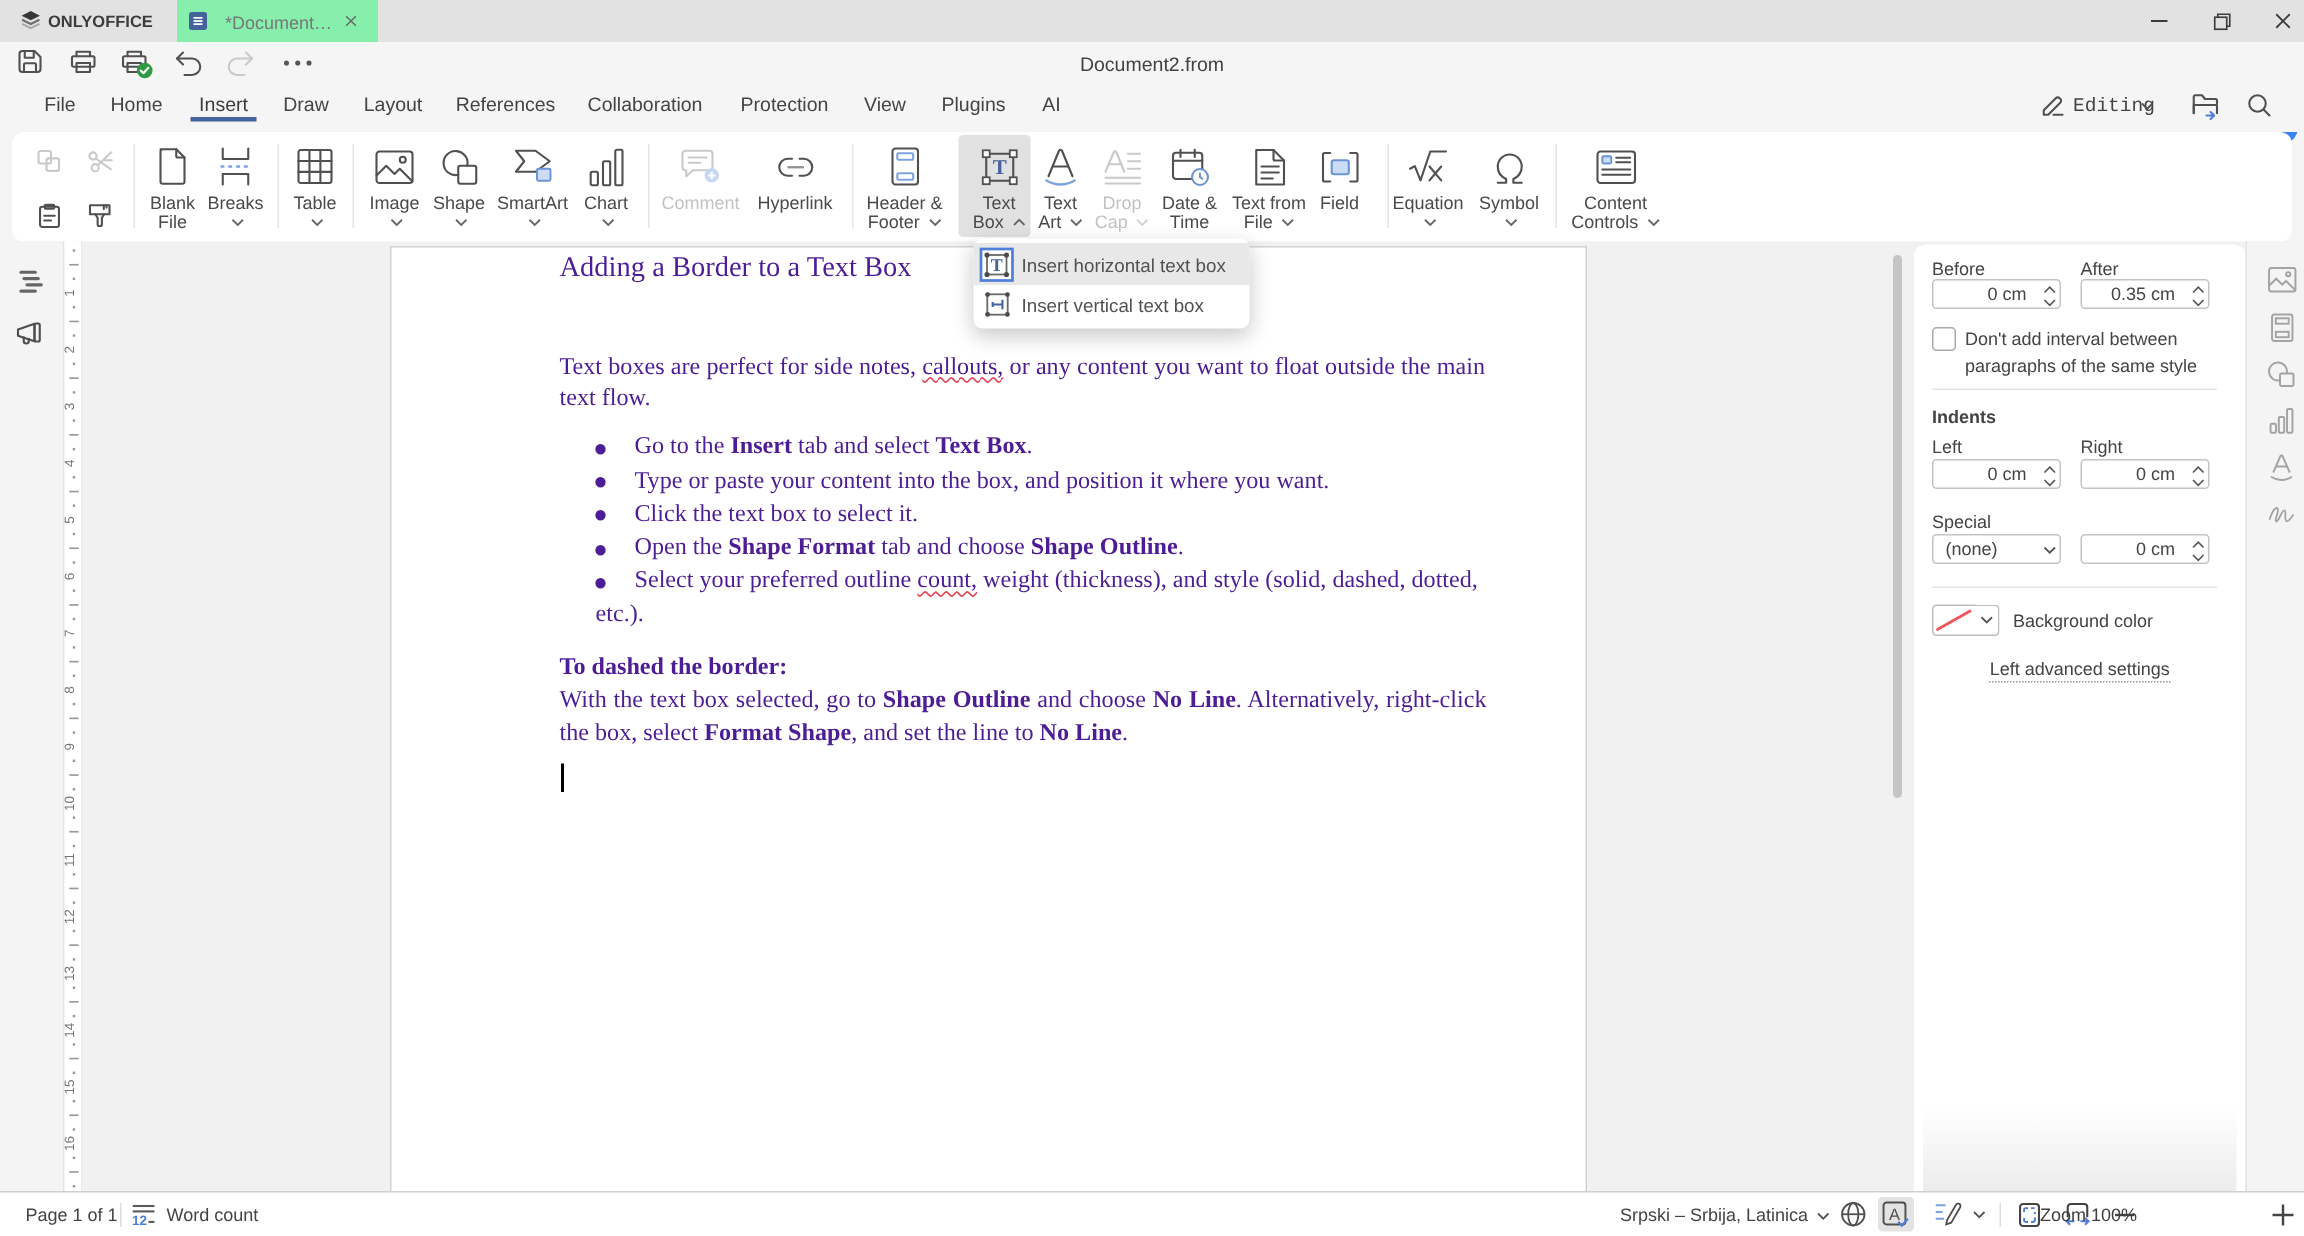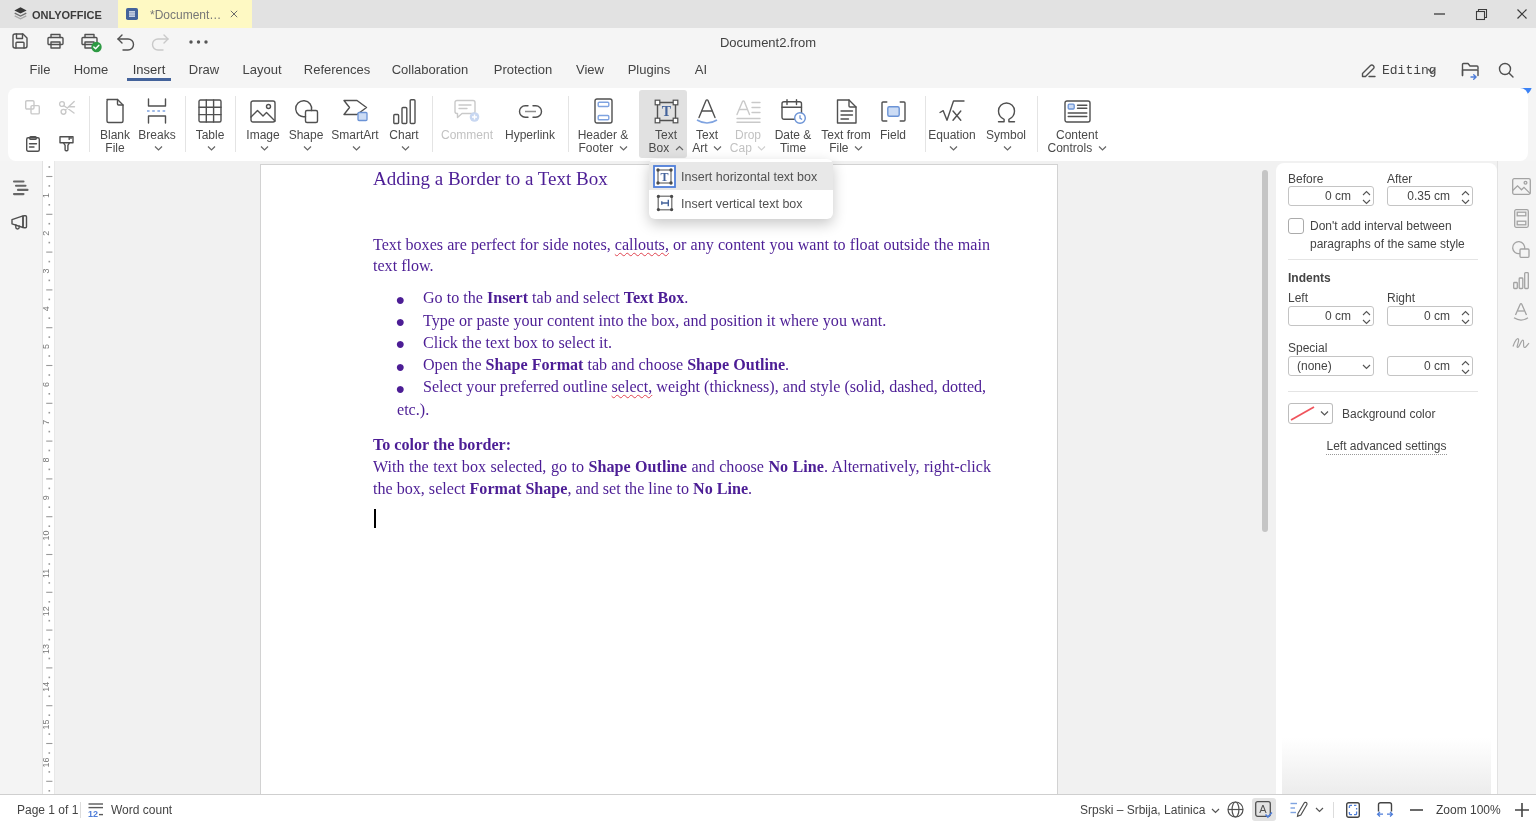--- a/index.html
+++ b/index.html
@@ -3,21 +3,21 @@
 <meta charset="utf-8">
 <style>
 html,body{margin:0;padding:0;}
 body{font-family:"Liberation Sans",sans-serif;}
 #app{position:relative;width:1536px;height:824px;background:#f5f5f5;overflow:hidden;}
 .abs{position:absolute;}
 svg{display:block;overflow:visible;}
 .ic{stroke:#505050;fill:none;stroke-width:1.4;stroke-linecap:round;stroke-linejoin:round;}
 .dis{stroke:#c9c9c9;}
 #titlebar{position:absolute;left:0;top:0;width:1536px;height:28px;background:#e2e2e2;}
-#doctab{position:absolute;left:118px;top:0;width:134px;height:28px;background:#fef9c3;}
+#doctab{position:absolute;left:118px;top:0;width:134px;height:28px;background:#86efac;}
 .tabtxt{position:absolute;left:42px;top:7px;font-size:12.5px;color:#777;}
 #row2{position:absolute;left:0;top:28px;width:1536px;height:29px;background:#f5f5f5;}
 #row3{position:absolute;left:0;top:57px;width:1536px;height:31px;background:#f5f5f5;}
 .mtab{position:absolute;top:5px;font-size:13px;color:#444;transform:translateX(-50%);}
 .qai{position:absolute;top:4px;}
 #ribbon{position:absolute;left:8px;top:88px;width:1520px;height:73px;background:#fff;border-radius:8px;}
 .rbtn{position:absolute;top:88px;width:76px;text-align:center;font-size:12px;color:#4a4a4a;line-height:12.5px;}
 .ricn{height:30px;margin:8px 0 3px;display:flex;align-items:center;justify-content:center;}
 .rbtn .gray{color:#c2c2c2;}
 .rsep{position:absolute;top:8px;width:1px;height:56px;background:#e4e4e4;}
@@ -502,23 +502,23 @@
 
 <div class="abs" style="left:260px;top:164px;width:798px;height:630px;background:#fff;border:1px solid #d2d2d2;box-sizing:border-box;border-bottom:none;"></div>
 <div id="doc" class="abs" style="left:0;top:0;width:1536px;height:794px;font-family:'Liberation Serif',serif;color:#4c1d95;padding-left:12px;">
   <div class="abs" style="left:373px;top:168.4px;font-size:19px;line-height:21.8px;">Adding a Border to a Text Box</div>
   <div class="abs" style="left:373px;top:233.8px;width:617px;font-size:16.1px;line-height:21.4px;text-align:justify;">Text boxes are perfect for side notes, <span class="sp">callouts,</span> or any content you want to float outside the main text flow.</div>
   <div class="abs" style="left:397px;top:287.3px;width:593px;font-size:16.1px;line-height:22.3px;font-family:Liberation Serif, serif;">
     <div><span class="bu">●</span><span class="bsp"></span>Go to the <b>Insert</b> tab and select <b>Text Box</b>.</div>
     <div><span class="bu">●</span><span class="bsp"></span>Type or paste your content into the box, and position it where you want.</div>
     <div><span class="bu">●</span><span class="bsp"></span>Click the text box to select it.</div>
     <div><span class="bu">●</span><span class="bsp"></span>Open the <b>Shape Format</b> tab and choose <b>Shape Outline</b>.</div>
-    <div><span class="bu">●</span><span class="bsp"></span>Select your preferred outline <span class="sp">select,</span> weight (thickness), and style (solid, dashed, dotted, etc.).</div>
+    <div><span class="bu">●</span><span class="bsp"></span>Select your preferred outline <span class="sp">count,</span> weight (thickness), and style (solid, dashed, dotted, etc.).</div>
   </div>
-  <div class="abs" style="left:373px;top:434px;width:618px;font-size:16.1px;line-height:21.8px;text-align:justify;"><b>To color the border:</b><br>With the text box selected, go to <b>Shape Outline</b> and choose <b>No Line</b>. Alternatively, right-click the box, select <b>Format Shape</b>, and set the line to <b>No Line</b>.</div>
+  <div class="abs" style="left:373px;top:434px;width:618px;font-size:16.1px;line-height:21.8px;text-align:justify;"><b>To dashed the border:</b><br>With the text box selected, go to <b>Shape Outline</b> and choose <b>No Line</b>. Alternatively, right-click the box, select <b>Format Shape</b>, and set the line to <b>No Line</b>.</div>
   <div class="abs" style="left:374px;top:509px;width:1.5px;height:19px;background:#000;"></div>
 </div>
 
 <div class="abs" style="left:1262px;top:170px;width:6px;height:362px;background:#c5c5c5;border-radius:3px;"></div>
 
 <div class="abs" style="left:1276px;top:163px;width:221px;height:631px;background:#fff;border-radius:8px 8px 0 0;"></div>
 <div id="rpanel" class="abs" style="left:1276px;top:163px;width:221px;height:631px;font-size:12px;color:#444;">
   <div class="abs" style="left:12px;top:9px;">Before</div>
   <div class="abs" style="left:111px;top:9px;">After</div>
   <div class="spin" style="left:12px;top:23px;">0 cm</div>
@@ -657,21 +657,21 @@
       </svg>
   <svg class="abs" style="left:1377px;top:7px" width="16" height="16" viewBox="0 0 16 16">
         <g fill="none">
           <path d="M1.5 9.5 V2.7 a2 2 0 0 1 2-2 H12.5 a2 2 0 0 1 2 2 V9.5" stroke="#444" stroke-width="1.4"></path>
           <path d="M0.5 12.2 h5.5 M15.5 12.2 H10 M3 9.9 L0.6 12.2 3 14.5 M13 9.9 l2.4 2.3 L13 14.5" stroke="#4f7ed9" stroke-width="1.3"></path>
         </g>
       </svg>
   <svg class="abs" style="left:1410px;top:14px" width="13" height="2" viewBox="0 0 13 2">
         <line x1="0" y1="1" x2="13" y2="1" stroke="#444" stroke-width="1.6"></line>
       </svg>
-  <div class="abs" style="left:1436px;top:8px;color:#3f3f3f;">Zoom 100%</div>
+  <div class="abs" style="left:1360px;top:8px;color:#3f3f3f;">Zoom 100%</div>
   <svg class="abs" style="left:1515px;top:8px" width="14" height="14" viewBox="0 0 14 14">
         <path d="M7 0 V14 M0 7 H14" stroke="#444" stroke-width="1.6"></path>
       </svg>
 </div>
 
 <div class="abs" style="left:649px;top:159px;width:184px;height:60px;background:#fff;border-radius:6px;box-shadow:0 5px 14px rgba(0,0,0,0.22);"></div>
 <div class="abs" style="left:649px;top:162px;width:184px;height:27.5px;background:#e8e8e8;"></div>
 <svg class="abs" style="left:653px;top:165px" width="23" height="23" viewBox="0 0 23 23">
       <rect x="1" y="1" width="21" height="21" fill="#fff" stroke="#4f7ed9" stroke-width="1.8"></rect>
       <rect x="5" y="5" width="13" height="13" fill="none" stroke="#6a6a6a" stroke-width="1.2"></rect>

